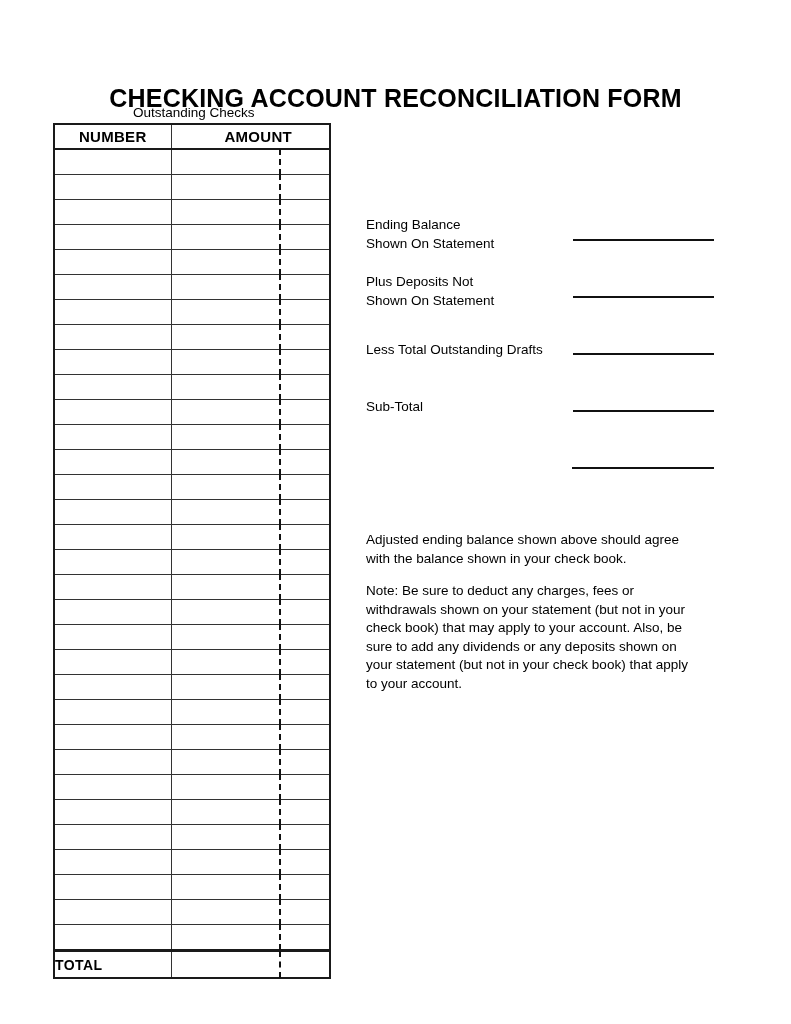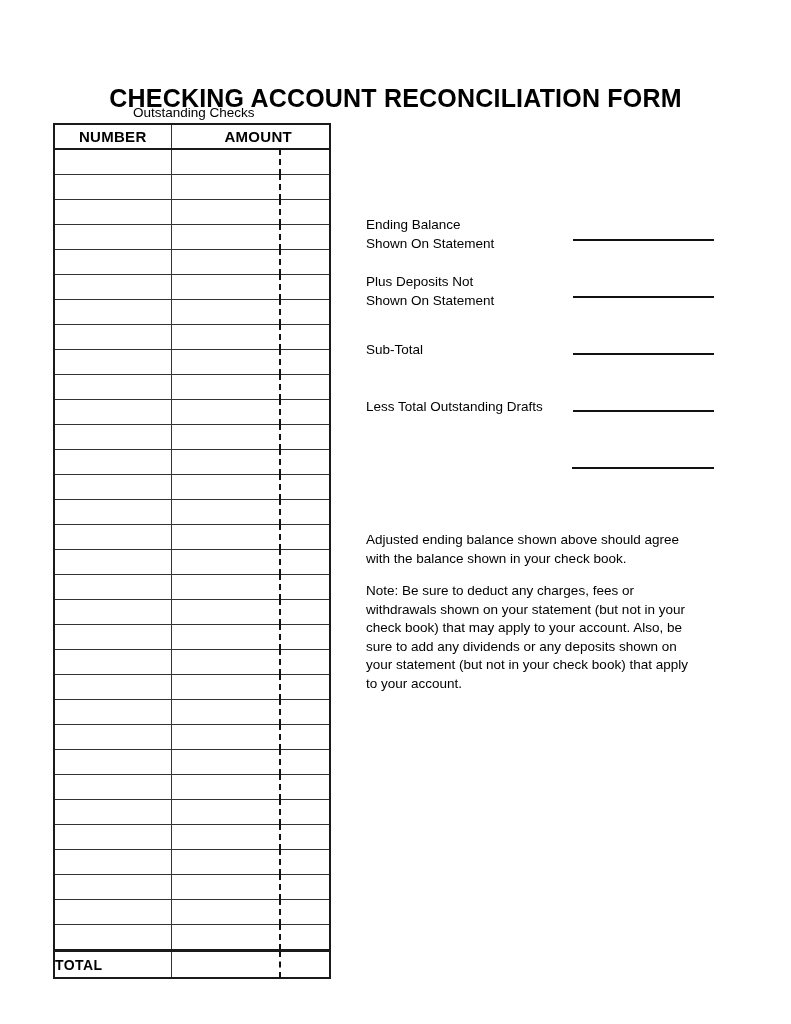--- a/index.html
+++ b/index.html
@@ -329,26 +329,26 @@
       <div class="calc-row row-ending">
         <div class="calc-label two-line">Ending Balance
 Shown On Statement</div>
         <div class="calc-line"></div>
       </div>
       <div class="calc-row row-deposits">
         <div class="calc-label two-line">Plus Deposits Not
 Shown On Statement</div>
         <div class="calc-line"></div>
       </div>
+      <div class="calc-row row-less">
+        <div class="calc-label one-line">Less Total Outstanding Drafts</div>
+        <div class="calc-line"></div>
+      </div>
       <div class="calc-row row-subtotal">
         <div class="calc-label one-line">Sub-Total</div>
-        <div class="calc-line"></div>
-      </div>
-      <div class="calc-row row-less">
-        <div class="calc-label one-line">Less Total Outstanding Drafts</div>
         <div class="calc-line"></div>
       </div>
       <div class="calc-row row-equals">
         <div class="calc-line"></div>
       </div>
     </div>
 
   <div class="notes">
     <p>Adjusted ending balance shown above should agree with the balance shown in your check book.</p>
     <p>Note:  Be sure to deduct any charges, fees or withdrawals shown on your statement (but not in your check book) that may apply to your account.  Also, be sure to add any dividends or any deposits shown on your statement (but not in your check book) that apply to your account.</p>

